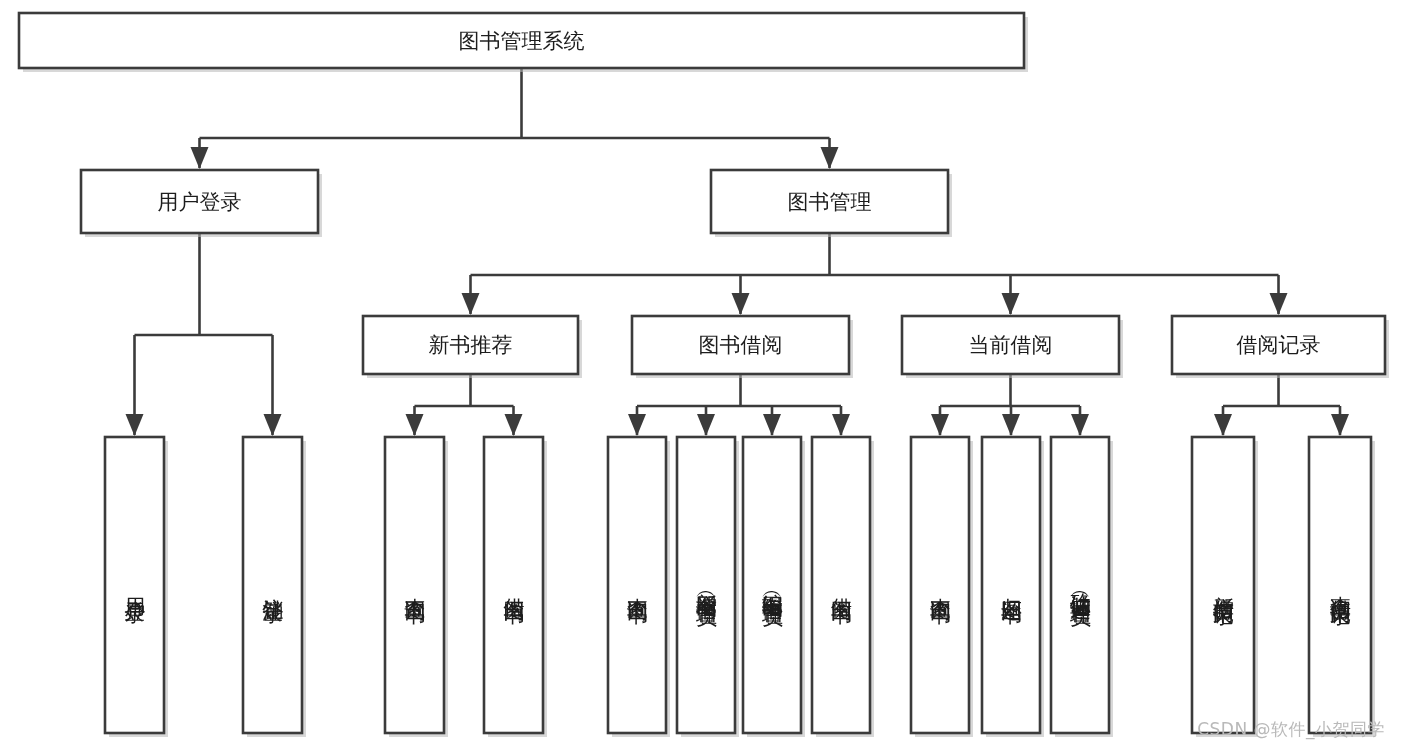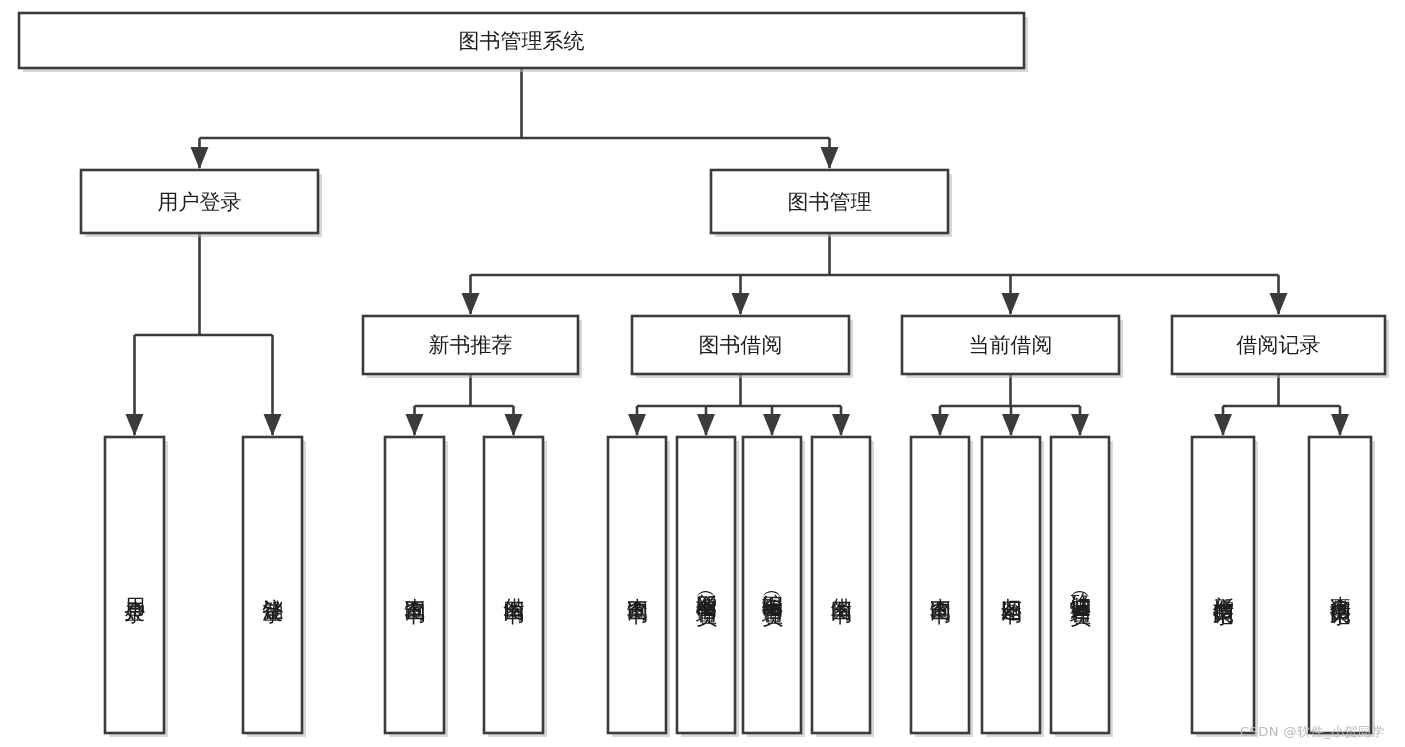--- a/index.html
+++ b/index.html
@@ -64,21 +64,21 @@
     line-height: 1;
     white-space: nowrap;
     text-align: center;
     pointer-events: none;
   }
   .watermark {
     position: absolute;
     right: 8px;
     bottom: 6px;
     font-family: "DejaVu Sans", "Liberation Sans", sans-serif;
-    font-size: 13px;
+    font-size: 17px;
     color: #b9b9b9;
     white-space: nowrap;
     letter-spacing: 0.5px;
     text-align: center;
   }
 </style>
 </head>
 <body>
 
 <div id="diagram-root">

